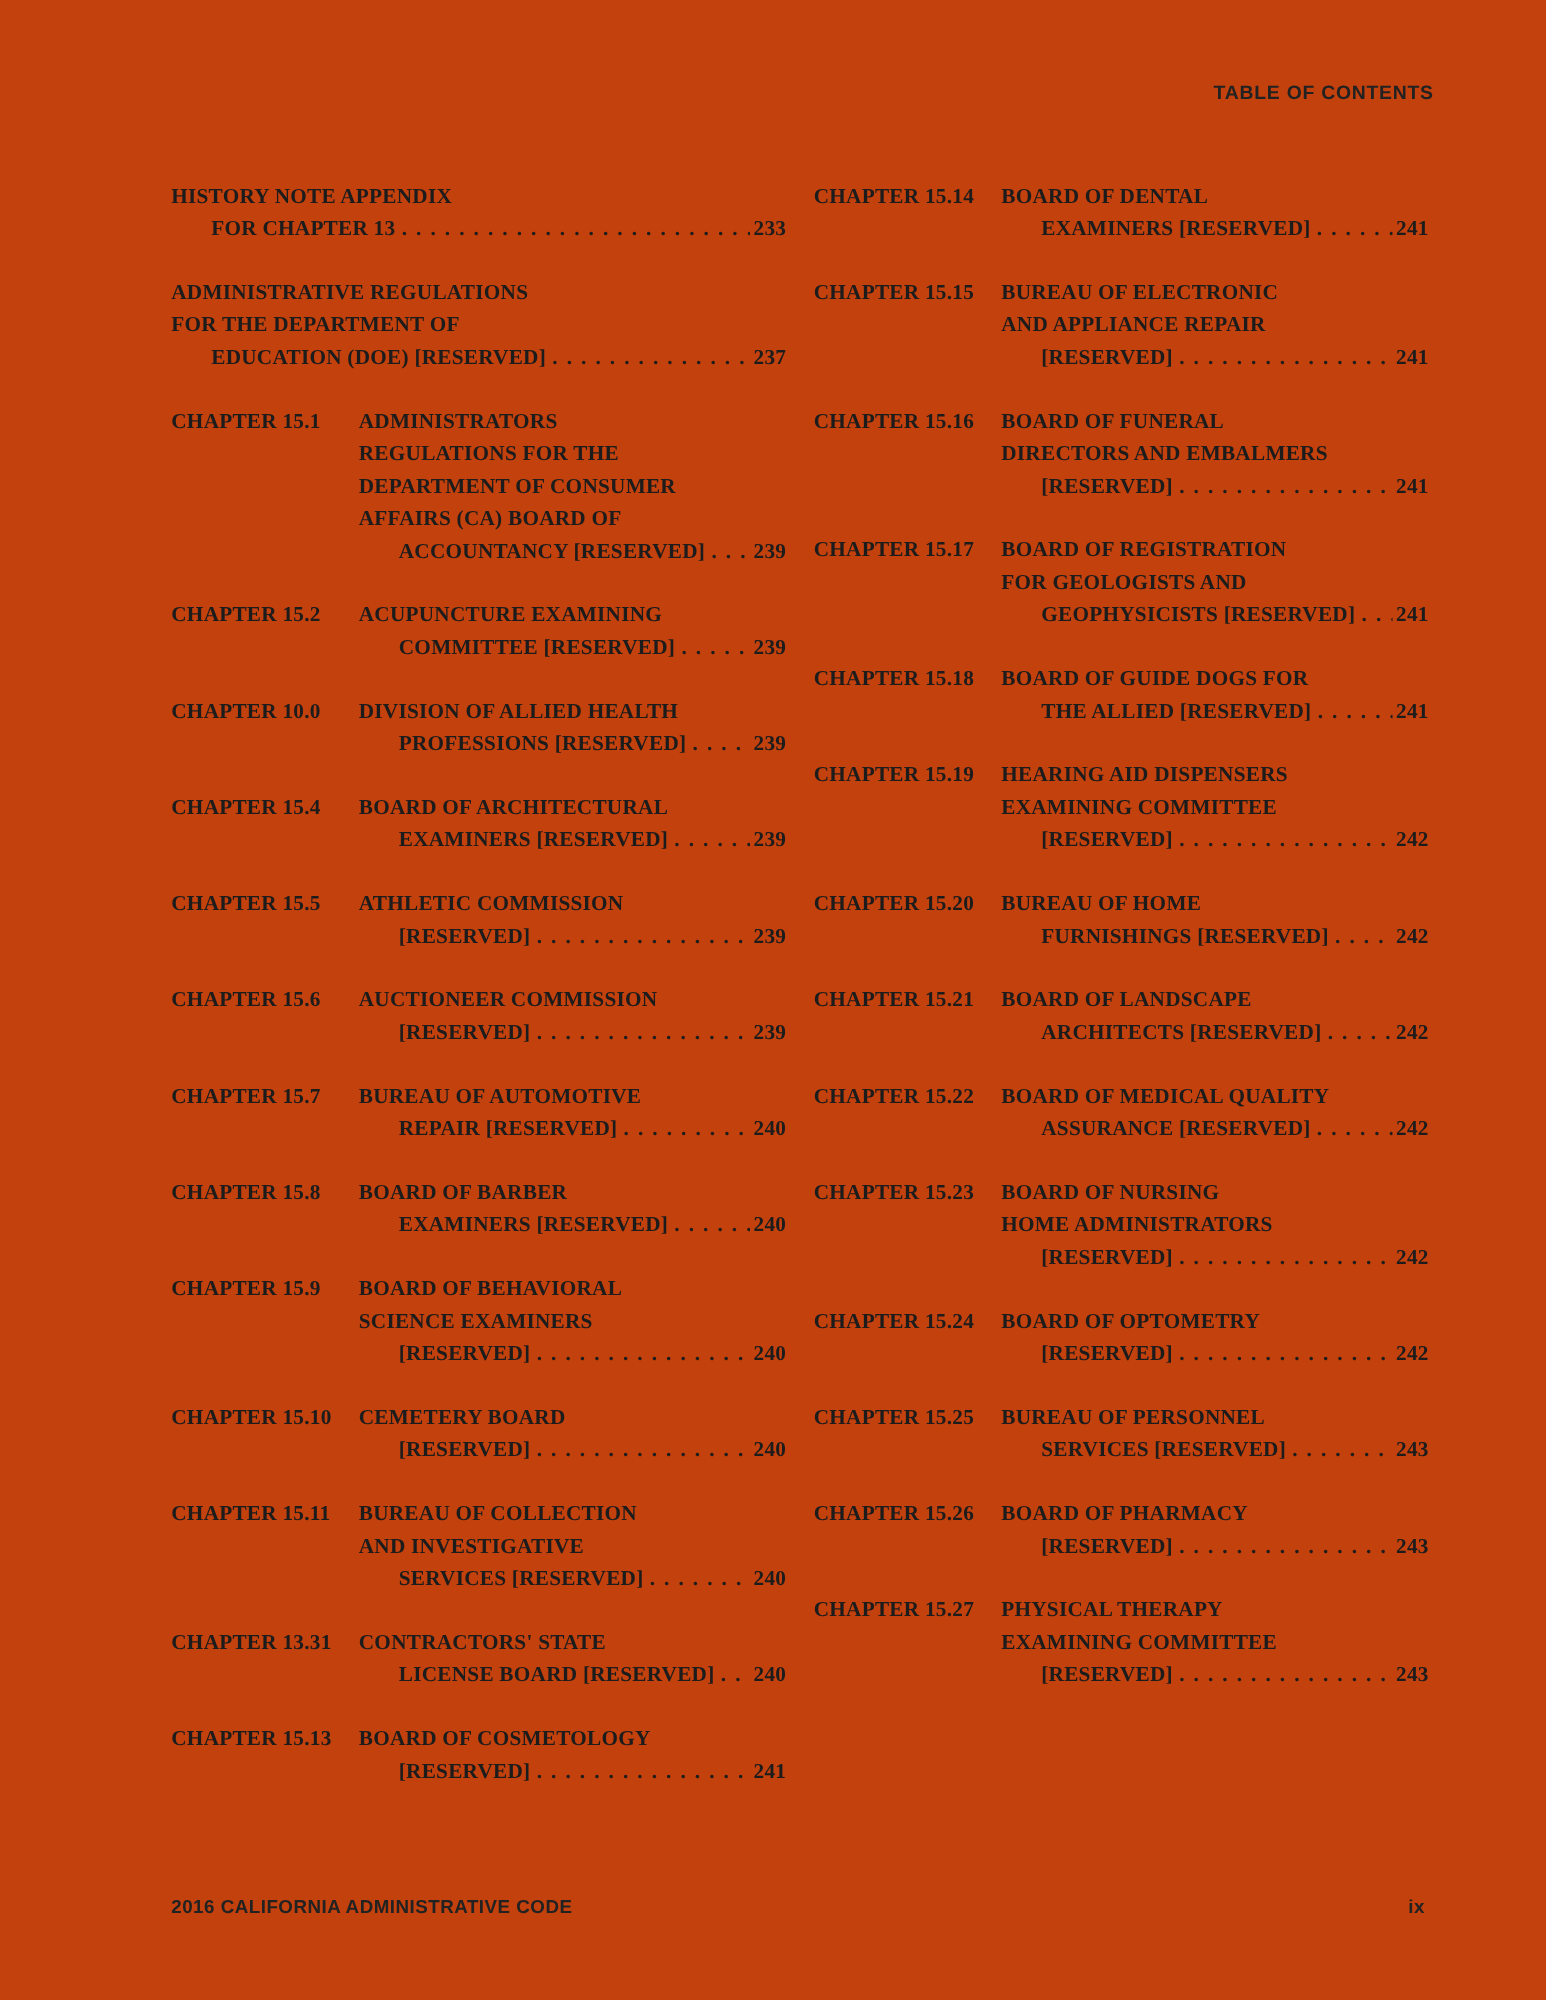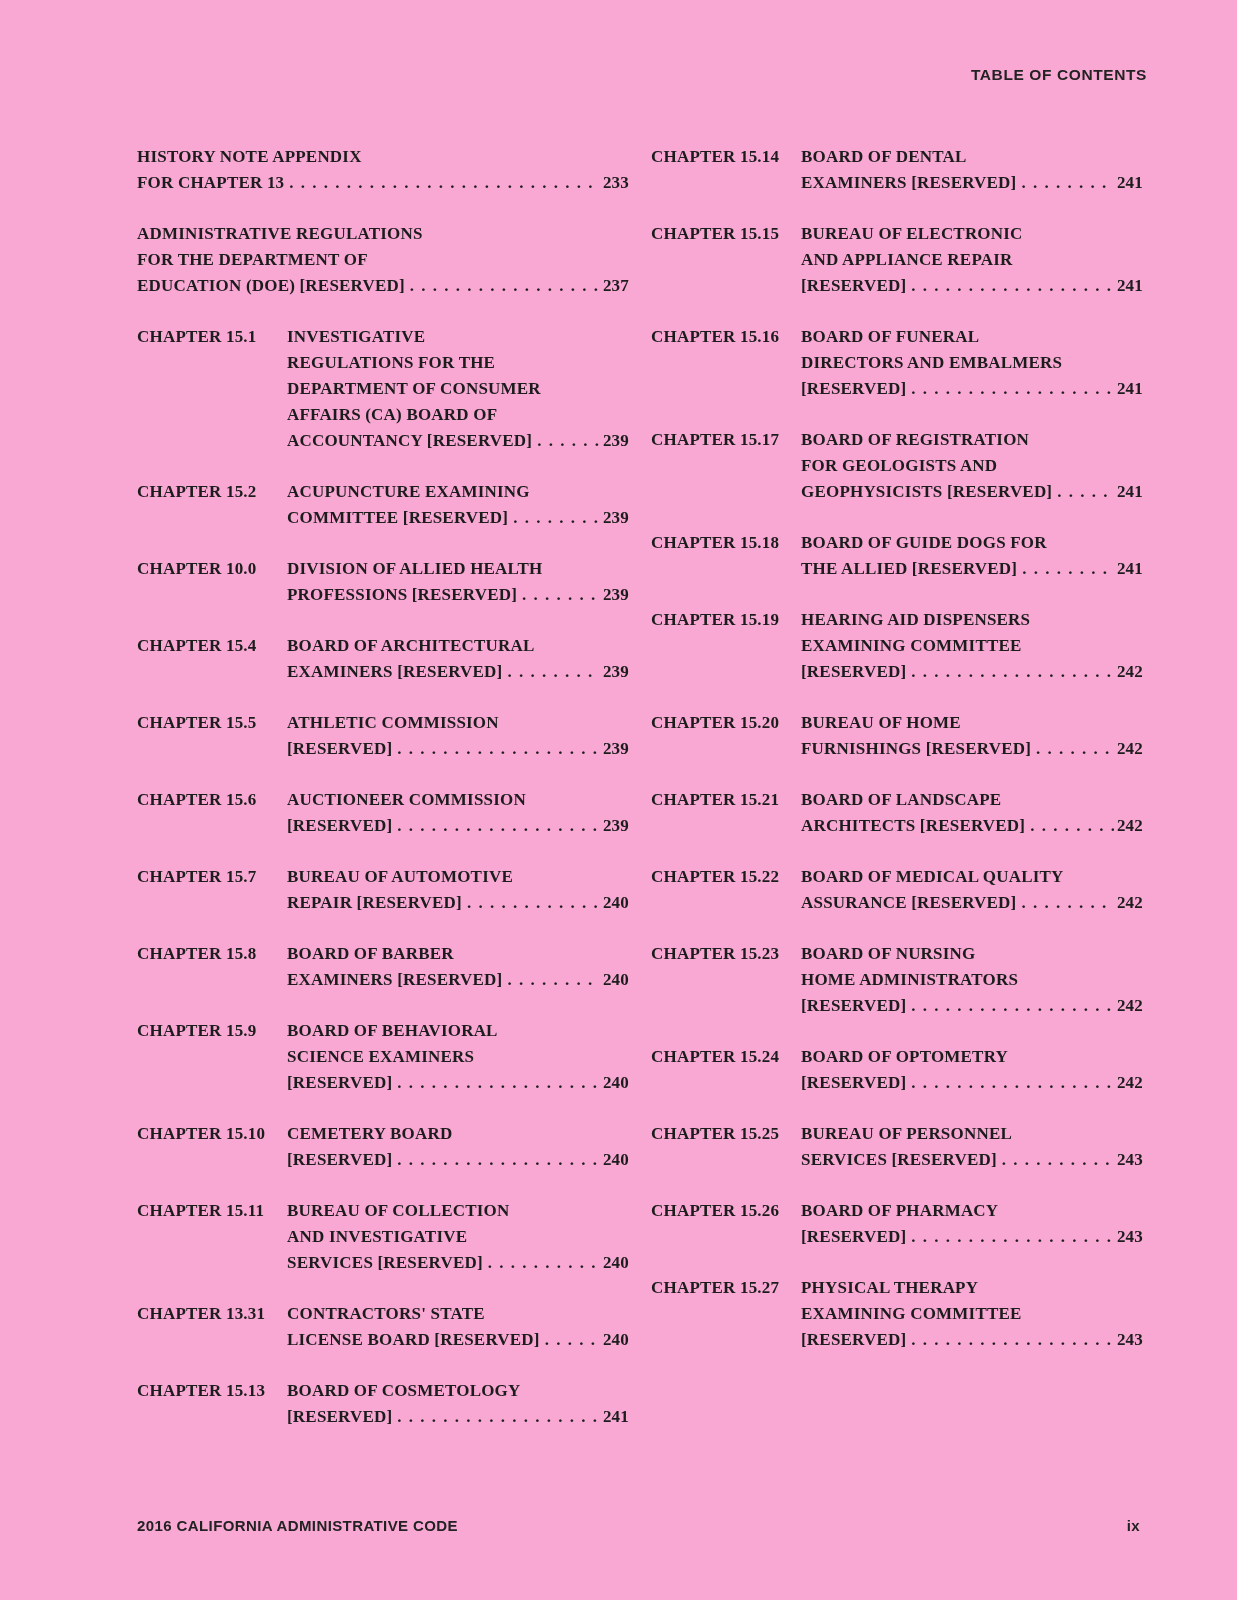--- a/index.html
+++ b/index.html
@@ -1,21 +1,21 @@
 <!DOCTYPE html>
 <html><head>
 <meta charset="utf-8">
 <style>
   * { margin: 0; padding: 0; box-sizing: border-box; }
   html, body { background: #e8e8e8; }
   .page {
     width: 1237px;
     height: 1600px;
     margin: 0 auto;
-    background: #f9a8d4;
+    background: #c2410c;
     position: relative;
     font-family: "Liberation Serif", serif;
     font-weight: bold;
     color: #1c1c1c;
     overflow: hidden;
   }
   .header {
     position: absolute;
     top: 66px;
     right: 90px;
@@ -45,20 +45,21 @@
     width: 150px;
     flex: none;
     white-space: nowrap;
   }
   .entry .title { flex: 1; min-width: 0; }
   .entry .line { white-space: nowrap; }
   .entry .line.last {
     display: flex;
     align-items: center;
     white-space: nowrap;
+    margin-left: 32px;
   }
   .entry .line.last .t { flex: none; white-space: pre; }
   .entry .dots {
     flex: 1;
     overflow: hidden;
     white-space: nowrap;
     letter-spacing: 1.5px;
     margin: 0 3px 0 5px;
     min-width: 10px;
   }
@@ -105,21 +106,21 @@
             <div class="line last">
               <span class="t">EDUCATION (DOE) [RESERVED]</span>
               <span class="dots">. . . . . . . . . . . . . . . . . . . . . . . . . . . . . . . . . . . . . . . . . . . . . . . . . . . . . . . . . . . . . . . . . . . . . . . . . . . . . . . .</span>
               <span class="page-num">237</span>
             </div>
           </div>
         </div>
         <div class="entry">
           <div class="label">CHAPTER 15.1</div>
           <div class="title">
-            <div class="line">INVESTIGATIVE</div>
+            <div class="line">ADMINISTRATORS</div>
             <div class="line">REGULATIONS FOR THE</div>
             <div class="line">DEPARTMENT OF CONSUMER</div>
             <div class="line">AFFAIRS (CA) BOARD OF</div>
             <div class="line last">
               <span class="t">ACCOUNTANCY [RESERVED]</span>
               <span class="dots">. . . . . . . . . . . . . . . . . . . . . . . . . . . . . . . . . . . . . . . . . . . . . . . . . . . . . . . . . . . . . . . . . . . . . . . . . . . . . . . .</span>
               <span class="page-num">239</span>
             </div>
           </div>
         </div>

